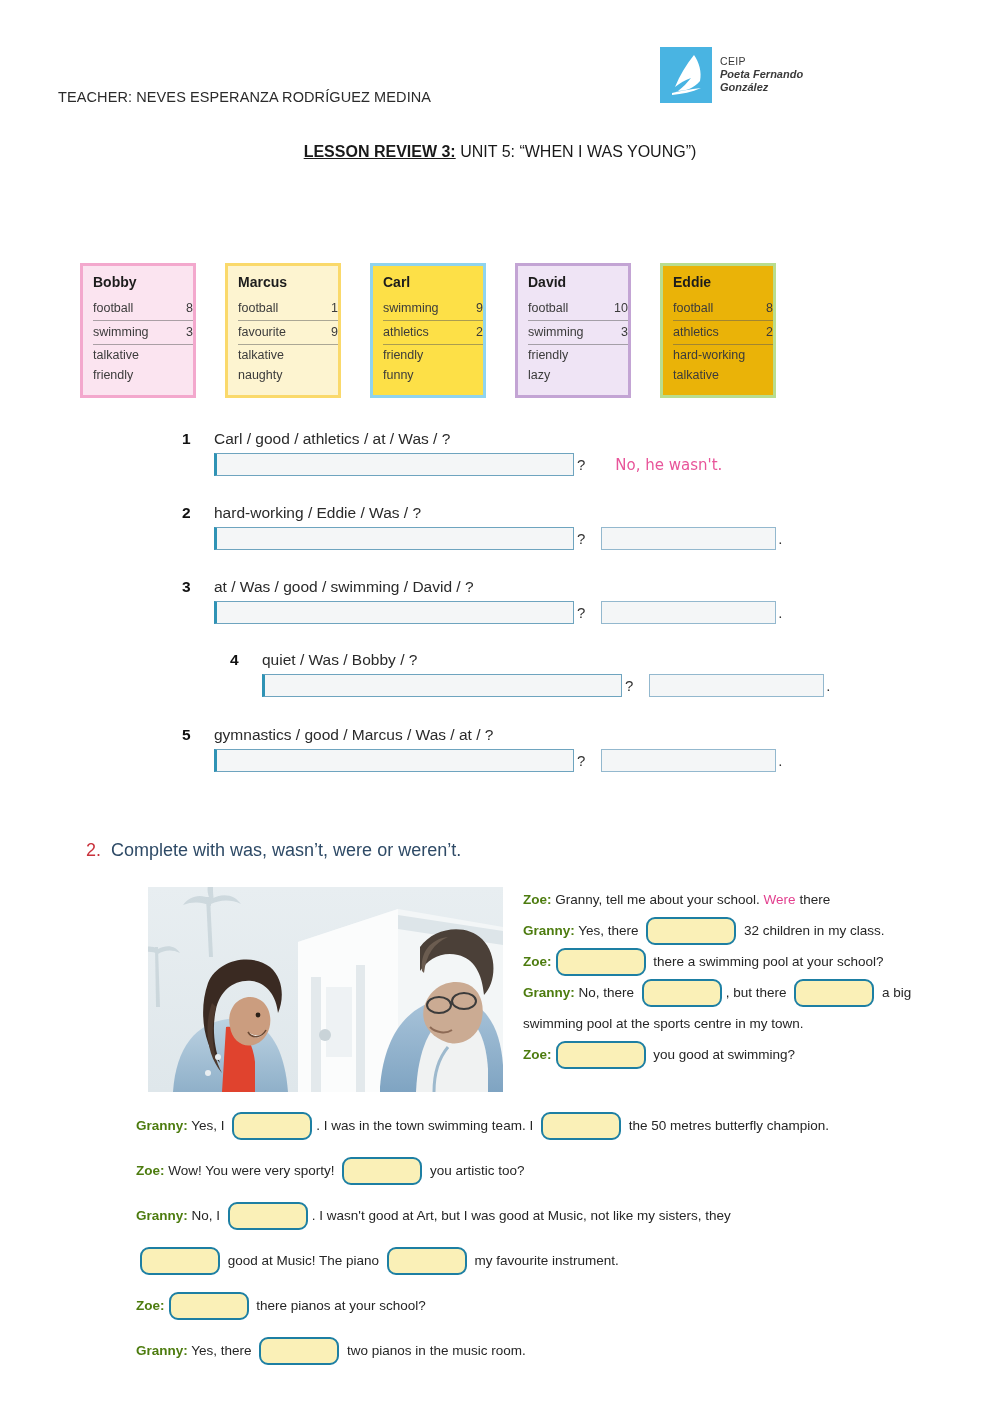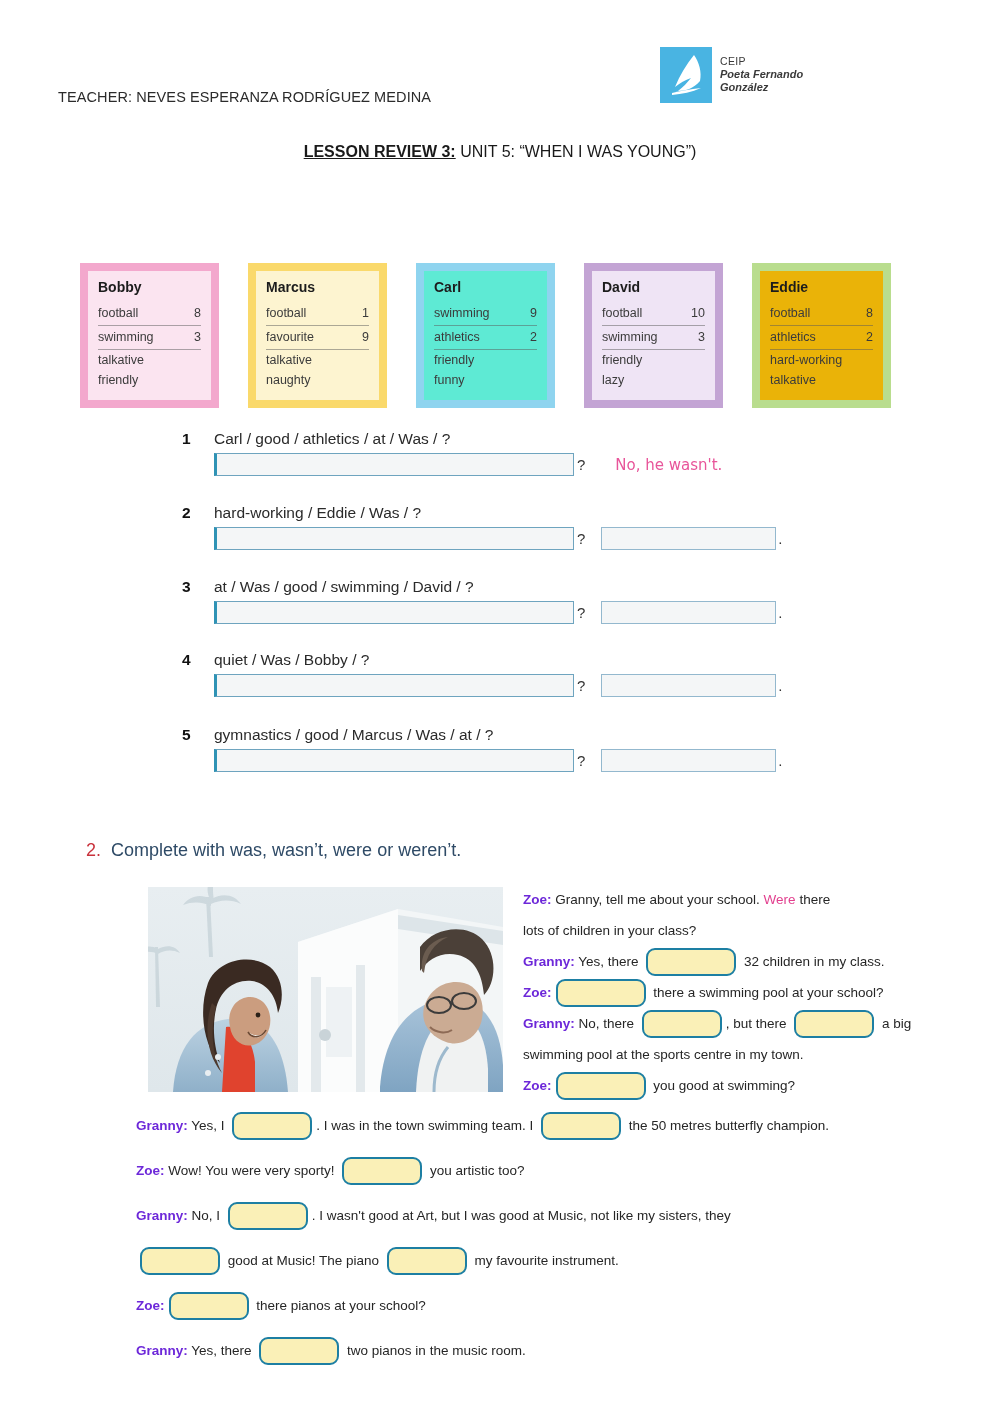--- a/index.html
+++ b/index.html
@@ -84,24 +84,24 @@
 
   
   .cards {
     position: absolute;
     left: 80px;
     top: 263px;
     display: flex;
     gap: 29px;
   }
   .card {
-    width: 139px;
+    width: 116px;
     box-sizing: border-box;
-    border: 8px solid #7f1d1d;
-    padding: 8px 10px 10px 10px;
+    border: 3px solid #7f1d1d;
+    padding: 8px 0 10px 10px;
     font-size: 12.5px;
     color: #3b3b3b;
   }
   .card .card-name {
     font-weight: bold;
     font-size: 14px;
     color: #1c1c1c;
     margin-bottom: 7px;
   }
   .card .sport-row {
@@ -112,21 +112,21 @@
     line-height: 1.5;
   }
   .card .trait {
     line-height: 1.55;
     padding-top: 1px;
   }
   .card .trait:first-of-type { padding-top: 4px; }
 
   .card.pink   { border-color: #f3a8cd; background: #fbe4f0; }
   .card.yellow { border-color: #fad96b; background: #fdf4d0; }
-  .card.blue   { border-color: #8fd4ef; background: #5eead4; }
+  .card.blue   { border-color: #8fd4ef; background: #fde047; }
   .card.purple { border-color: #c3a4d4; background: #efe4f5; }
   .card.green  { border-color: #b9dd8e; background: #eab308; }
 
   
   .q {
     position: absolute;
     left: 182px;
   }
   .q-prompt {
     font-size: 15.5px;
@@ -195,21 +195,21 @@
   }
   .dialogue-full {
     position: absolute;
     left: 136px;
     top: 1103px;
     width: 830px;
     font-size: 13.5px;
     color: #262626;
     line-height: 45px;
   }
-  .spk { font-weight: bold; color: #6d28d9; }
+  .spk { font-weight: bold; color: #4d7c0f; }
   .filled-pink { color: #e23f8e; }
   .yblank {
     display: inline-block;
     vertical-align: middle;
     width: 80px;
     height: 24px;
     background: #faf0b7;
     border: 2px solid #1d7fa3;
     border-radius: 9px;
     margin: 0 4px;
@@ -333,21 +333,21 @@
       </div>
       <div class="q" style="top: 578px;">
         <div class="q-prompt"><span class="q-num">3</span><span>at / Was / good / swimming / David / ?</span></div>
         <div class="q-row">
           <span class="blank-box wide"></span>
           <span class="q-mark">?</span>
           <span class="blank-box short"></span>
           <span class="q-dot">.</span>
         </div>
       </div>
-      <div class="q" style="top: 651px;">
+      <div class="q" style="top: 651px; margin-left: 48px;">
         <div class="q-prompt"><span class="q-num">4</span><span>quiet / Was / Bobby / ?</span></div>
         <div class="q-row">
           <span class="blank-box wide"></span>
           <span class="q-mark">?</span>
           <span class="blank-box short"></span>
           <span class="q-dot">.</span>
         </div>
       </div>
       <div class="q" style="top: 726px;">
         <div class="q-prompt"><span class="q-num">5</span><span>gymnastics / good / Marcus / Was / at / ?</span></div>
@@ -428,21 +428,20 @@
         <circle cx="70" cy="170" r="3" fill="#e9eef1"></circle>
         <circle cx="60" cy="186" r="3" fill="#e9eef1"></circle>
       </g>
     </svg>
   </div>
 
   <div class="dialogue-right">
     <div class="line">
       <span class="spk">Zoe:</span><span> Granny, tell me about your school. </span><span class="filled-pink">Were</span><span> there</span>
     </div>
-    <div class="line">lots of children in your class?</div>
     <div class="line">
       <span class="spk">Granny:</span><span> Yes, there </span><span class="yblank w2"></span><span> 32 children in my class.</span>
     </div>
     <div class="line">
       <span class="spk">Zoe:</span><span class="yblank w2"></span><span> there a swimming pool at your school?</span>
     </div>
     <div class="line">
       <span class="spk">Granny:</span><span> No, there </span><span class="yblank w1"></span><span>, but there </span><span class="yblank w1"></span><span> a big</span>
     </div>
     <div class="line">swimming pool at the sports centre in my town.</div>

